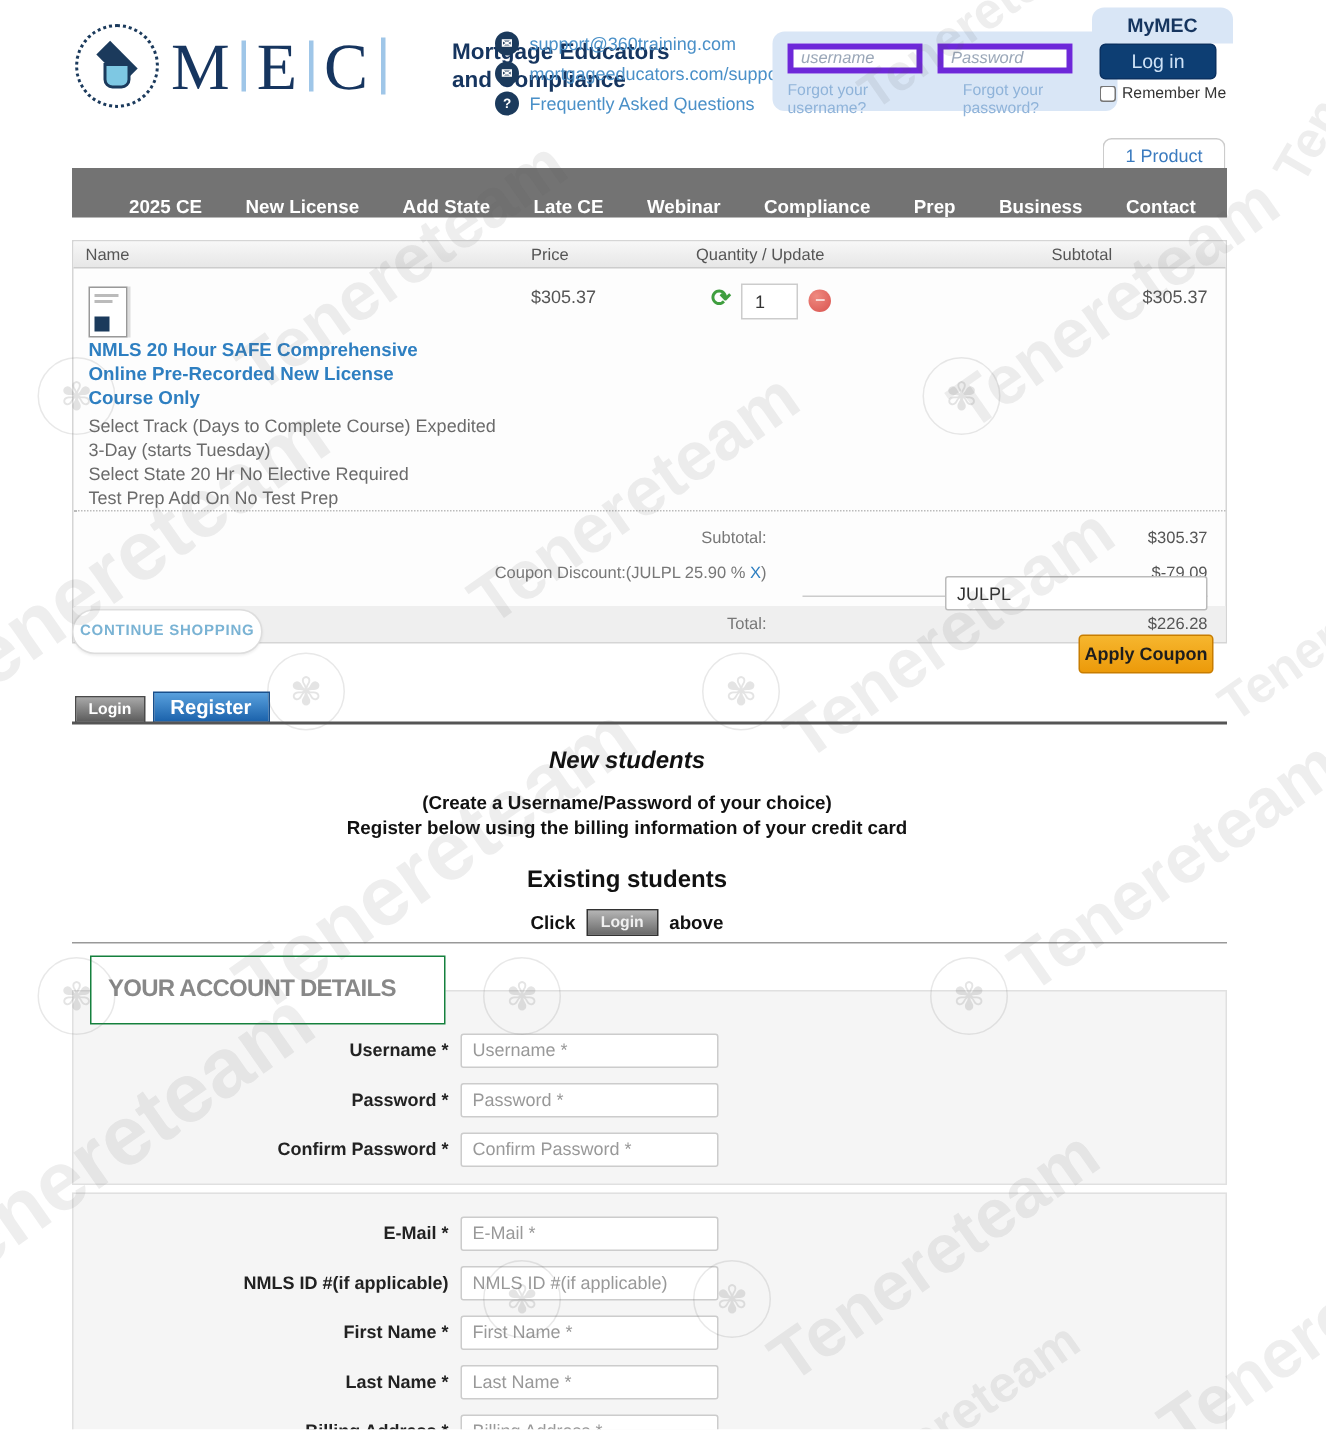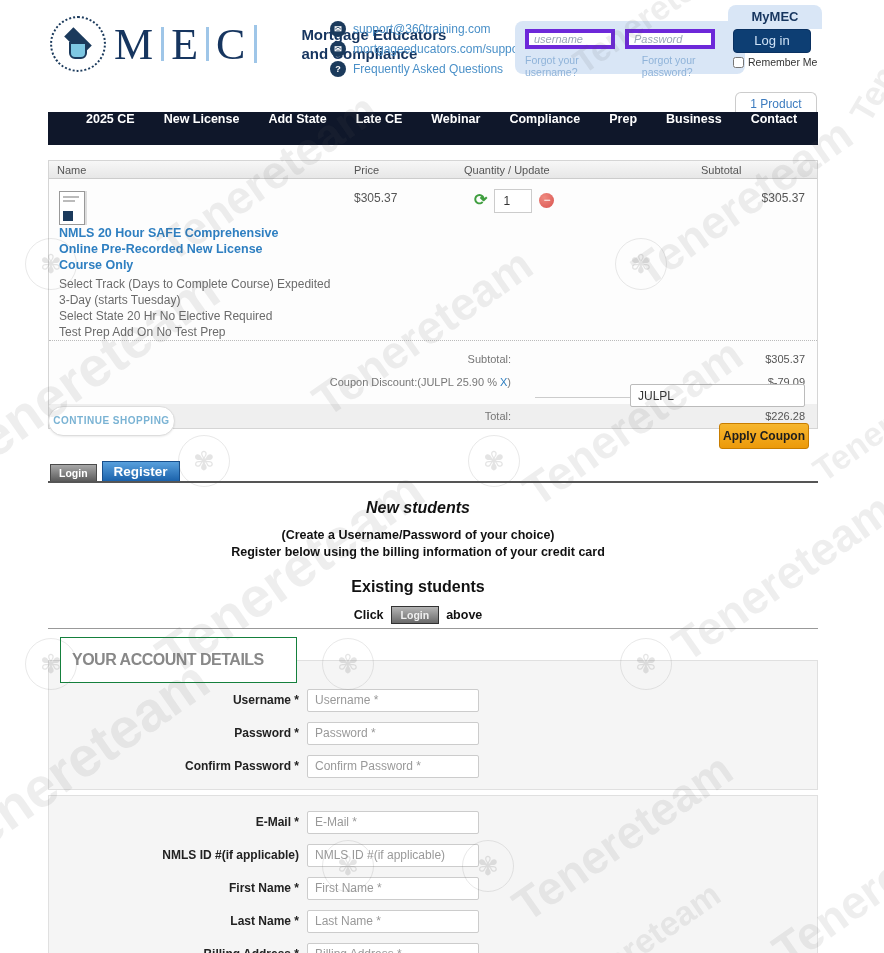--- a/index.html
+++ b/index.html
@@ -35,21 +35,21 @@
   .forgot-row { position:absolute; left:10px; top:33px; display:flex; gap:12px; }
   .forgot-row span { color:#8fb3d9; font-size:10.5px; cursor:pointer; }
   .mymec-tab { position:absolute; left:728px; top:5px; width:94px; height:24px; background:#d9e6f6; border-radius:8px 8px 0 0; color:#16355f; font-size:13px; font-weight:bold; text-align:center; line-height:24px; cursor:pointer; }
   .login-btn { position:absolute; left:733px; top:29px; width:78px; height:24px; background:#0d3e73; border:1px solid #0a3161; border-radius:4px; color:#cfe3f7; font-size:13px; text-align:center; line-height:22px; cursor:pointer; }
   .remember { position:absolute; left:733px; top:56px; display:flex; align-items:center; gap:4px; font-size:10.5px; color:#333; }
   .remember input { width:11px; height:11px; }
 
   .product-tab { position:absolute; left:735px; top:92px; width:82px; height:22px; background:#fff; border:1px solid #ccc; border-bottom:none; border-radius:6px 6px 0 0; color:#3b7bbf; font-size:12px; text-align:center; line-height:22px; cursor:pointer; }
 
   
-  .nav { position:absolute; left:48px; top:112px; width:770px; height:33px; background:#0f172a; display:flex; align-items:flex-start; padding-left:38px; gap:29px; }
+  .nav { position:absolute; left:48px; top:112px; width:770px; height:33px; background:#737373; display:flex; align-items:flex-end; padding-left:38px; gap:29px; }
   .nav span { color:#fff; font-size:12.5px; font-weight:bold; cursor:pointer; white-space:nowrap; }
 
   
   .cart { position:absolute; left:48px; top:160px; width:770px; border:1px solid #d5d5d5; background:#fdfdfd; font-size:12px; }
   .cart-head { display:grid; grid-template-columns:297px 110px 180px 1fr; height:18px; background:linear-gradient(#f7f7f7,#e7e7e7); border-bottom:1px solid #ccc; color:#555; font-size:11px; align-items:center; }
   .cart-head div { padding-left:8px; }
   .cart-head div:last-child { text-align:left; padding-left:65px; }
   .cart-body { display:grid; grid-template-columns:297px 110px 180px 1fr; min-height:110px; }
   .name-cell { display:flex; padding:12px 0 0 10px;flex-direction:column; }
   .thumb { width:26px; height:34px; border:1px solid #999; background:#fff; position:relative; margin-right:14px; flex-shrink:0; box-shadow:2px 0 0 #ddd; }

